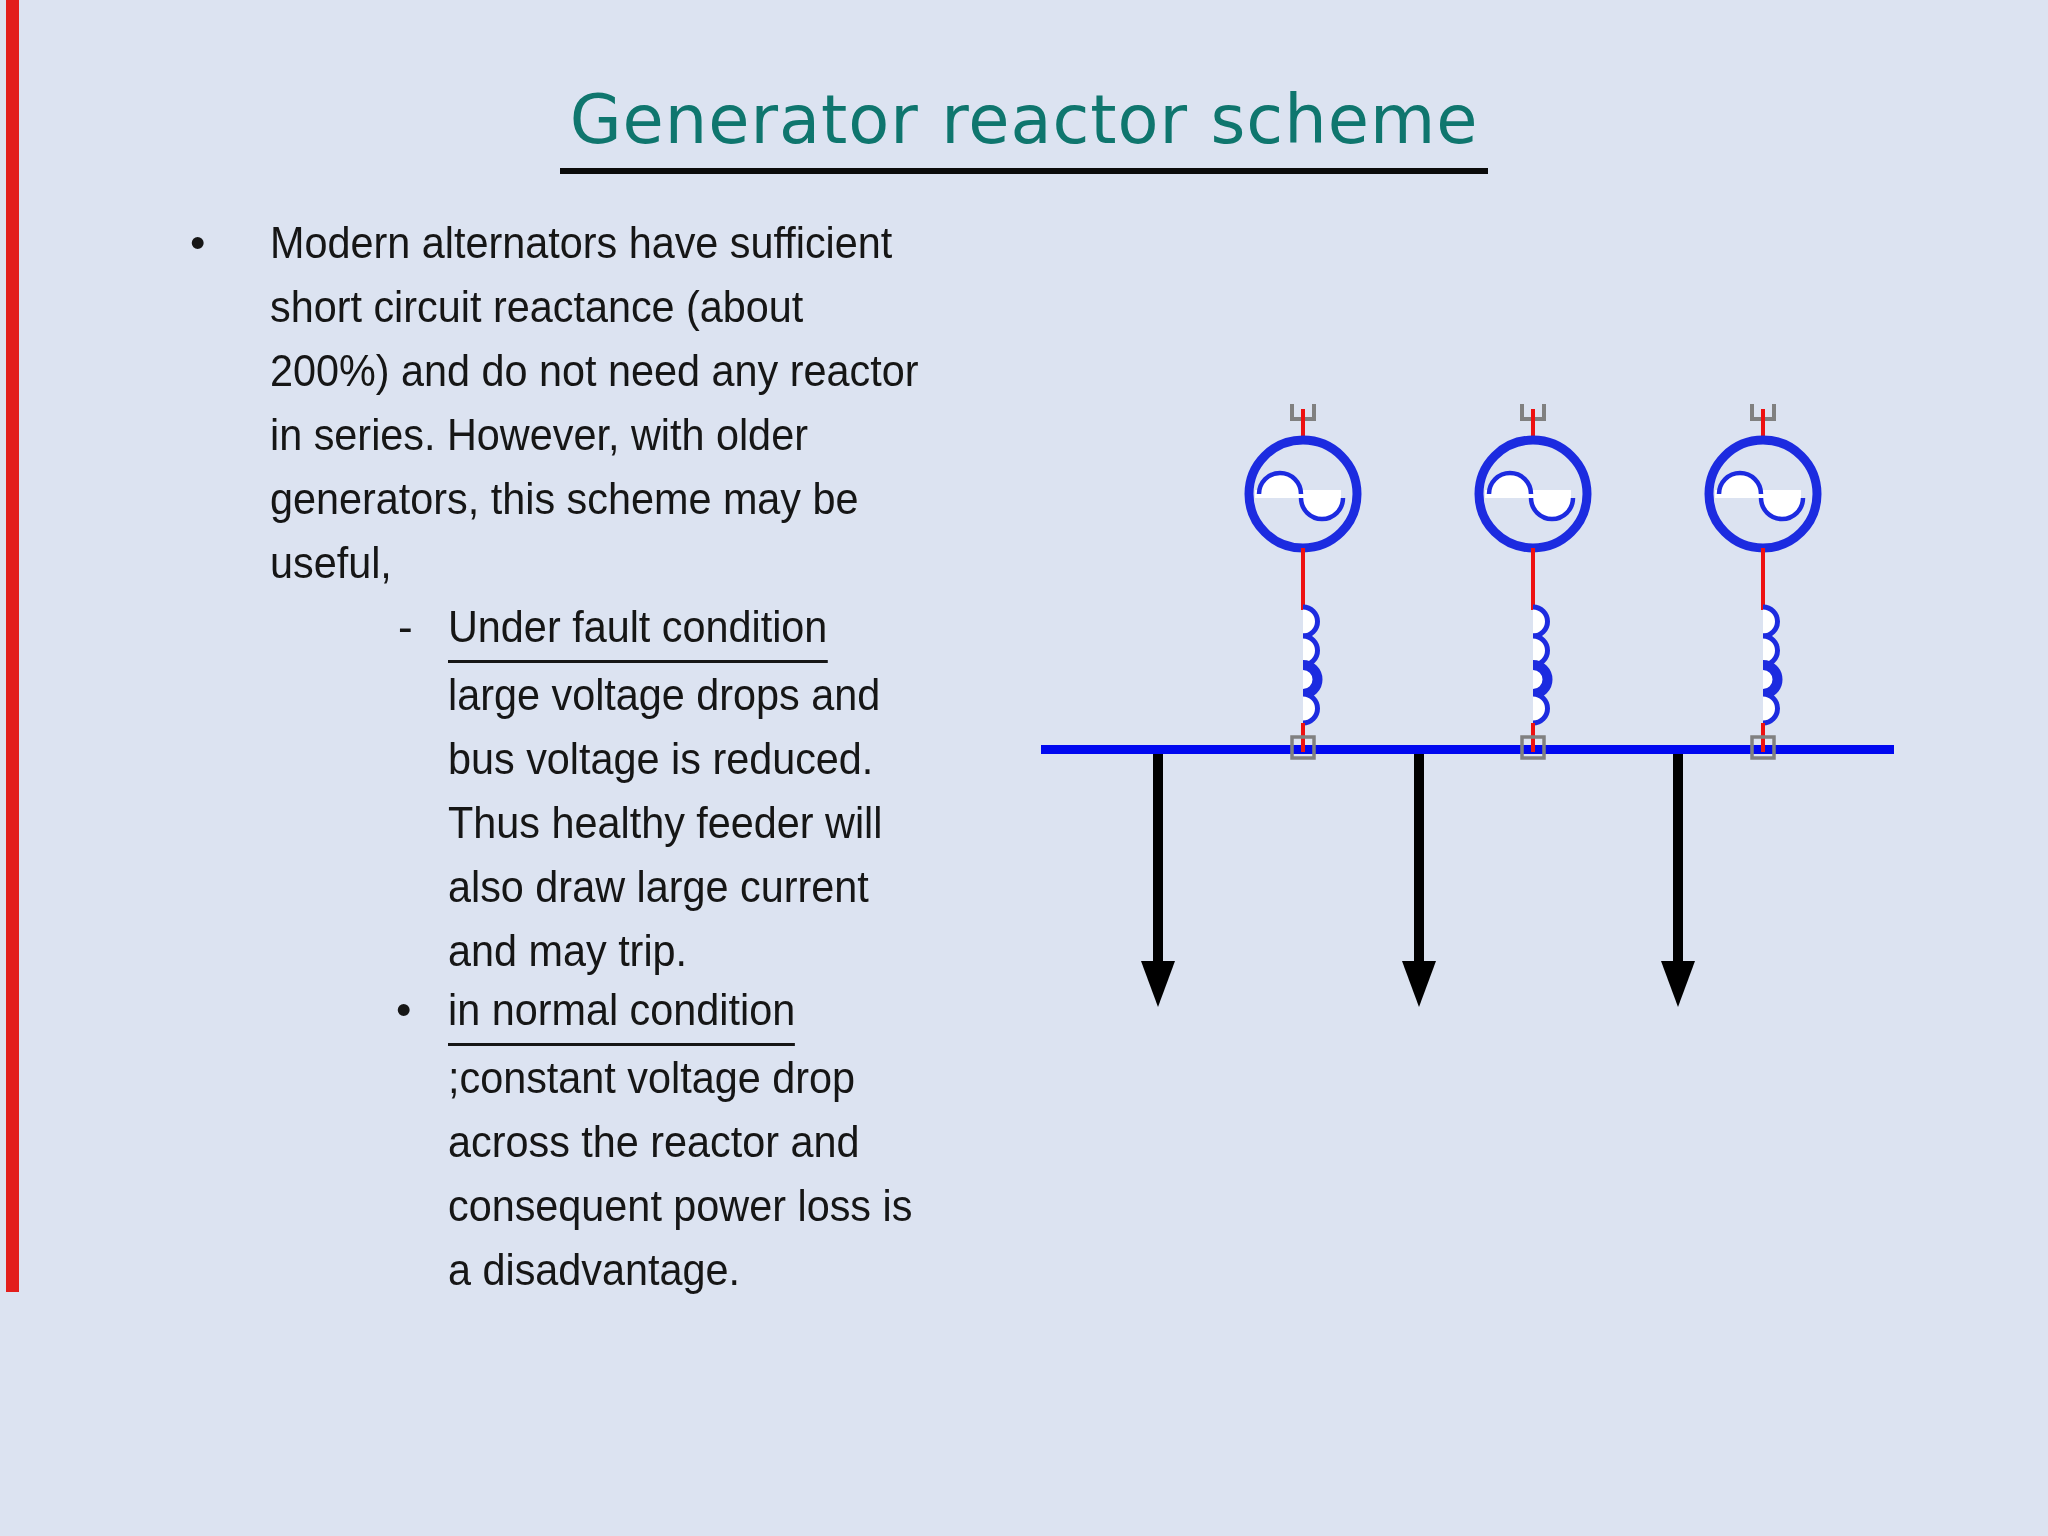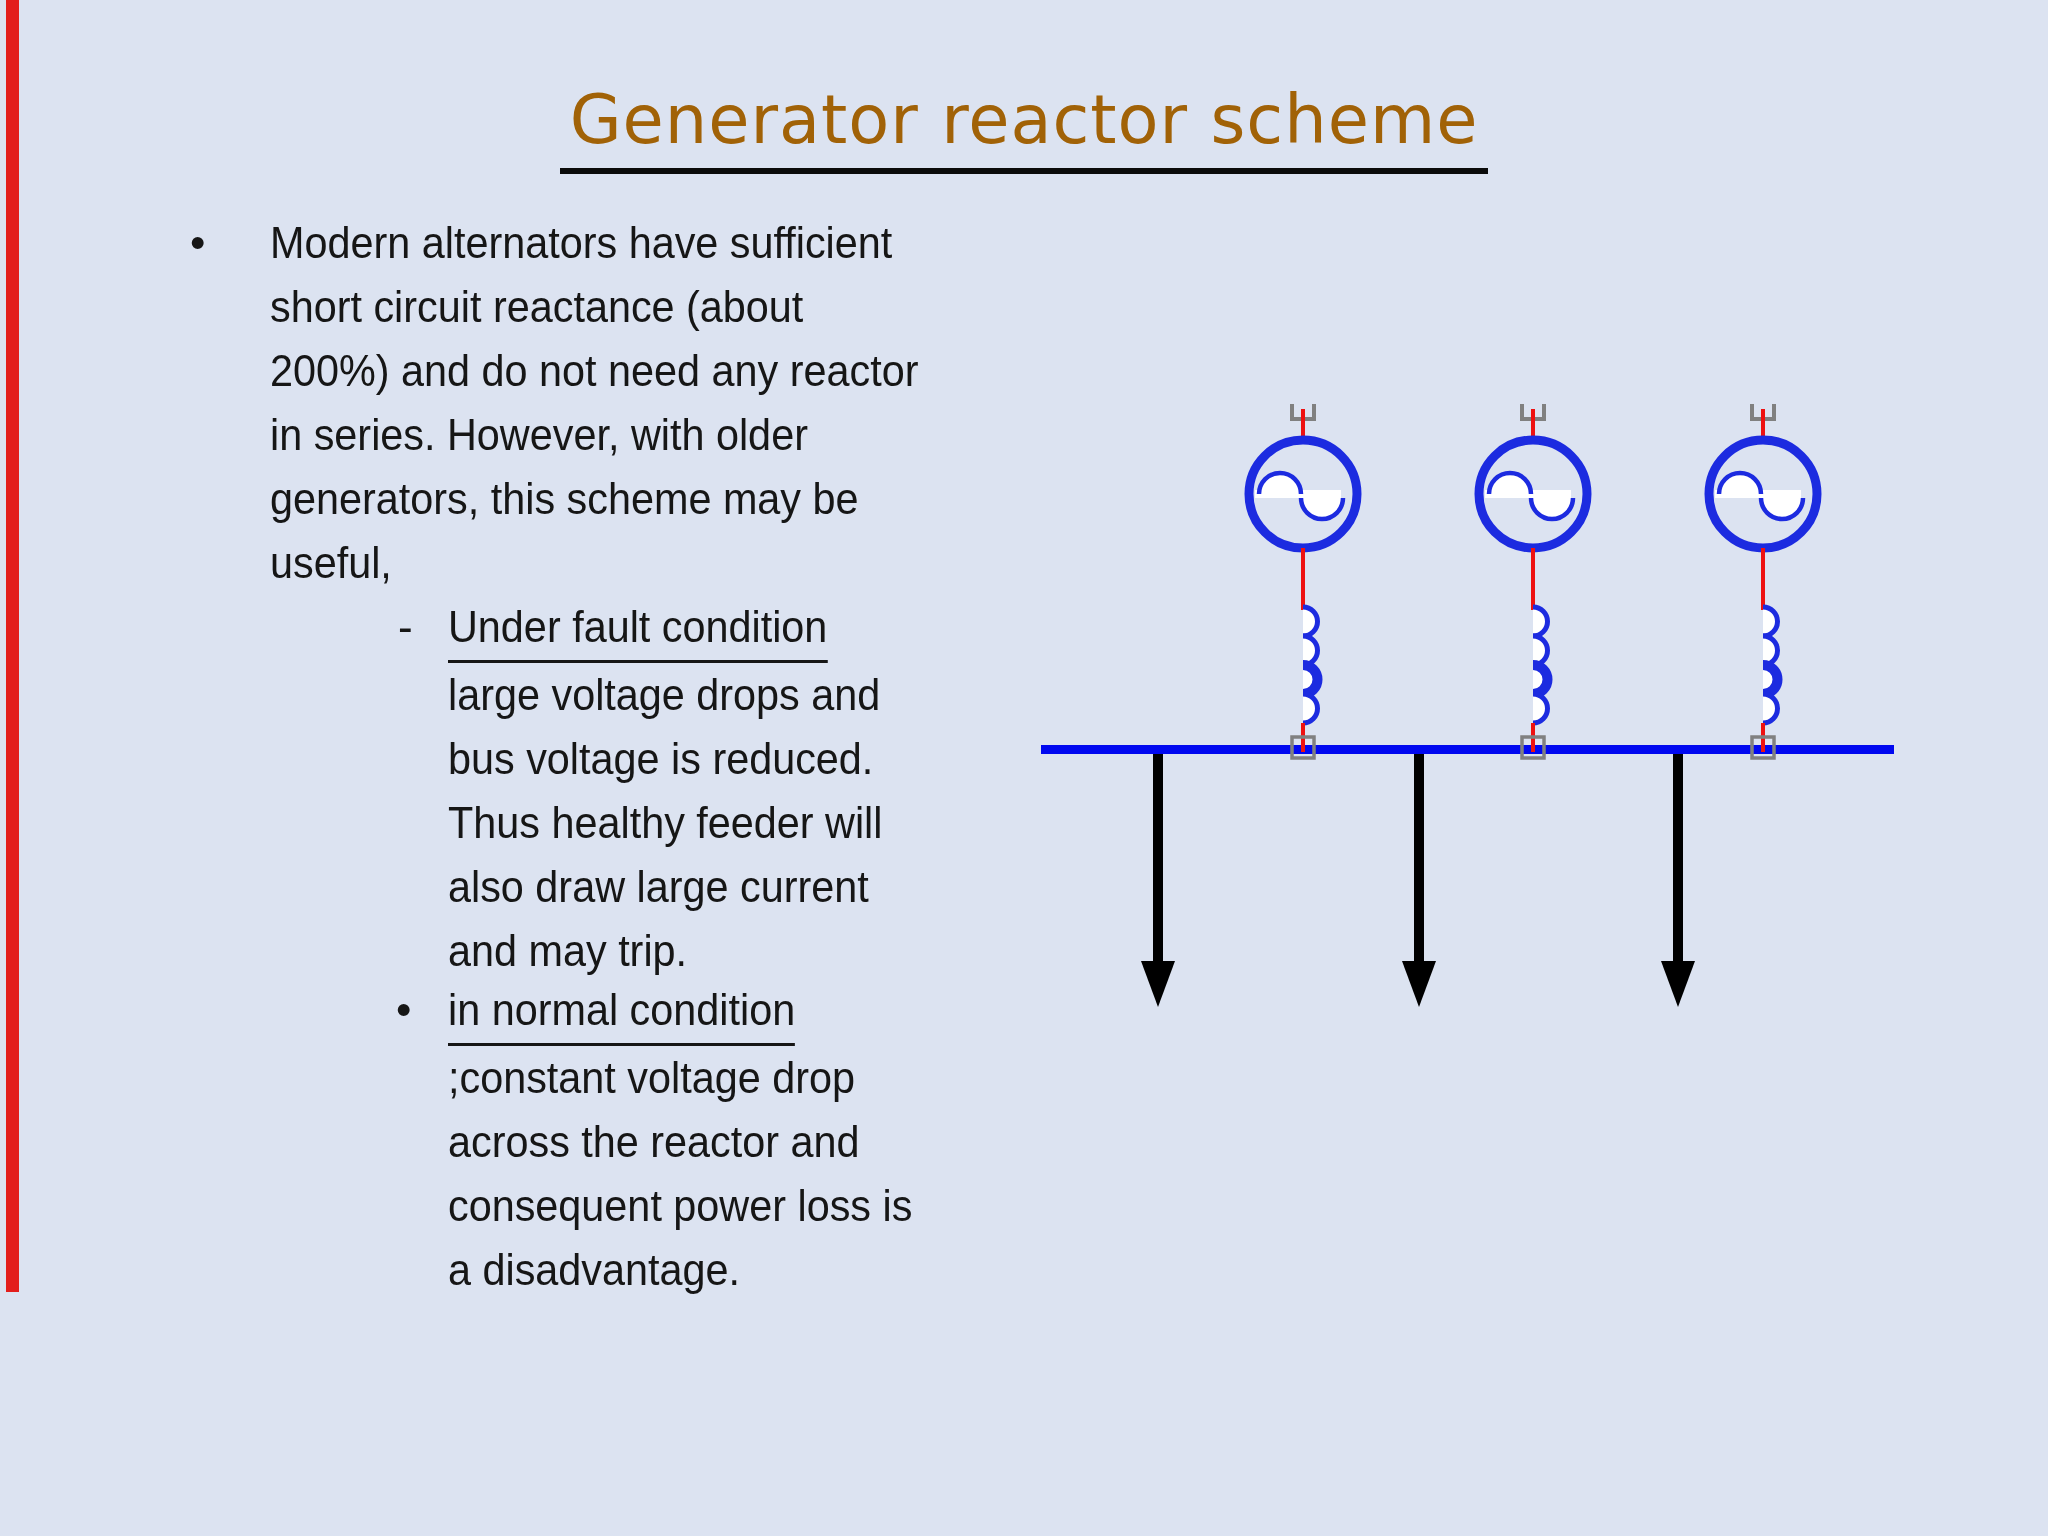--- a/index.html
+++ b/index.html
@@ -13,21 +13,21 @@
   }
   .edge-stripe{
     position:absolute;left:6px;top:0;width:13px;height:1292px;
     background:var(--stripe,#e31e1c);
   }
   .title{
     position:absolute;top:84px;left:0;width:2048px;
     text-align:center;
     font-family:"DejaVu Sans", sans-serif;
     font-size:67px;line-height:1.1;
-    color:#a16207;
+    color:#0f766e;
     letter-spacing:1px;
   }
   .title .underlined{
     display:inline-block;
     padding:0 10px 10px 10px;
     border-bottom:6px solid #0b0b0b;
   }
   .txt{
     position:absolute;
     font-size:44px;line-height:64px;

